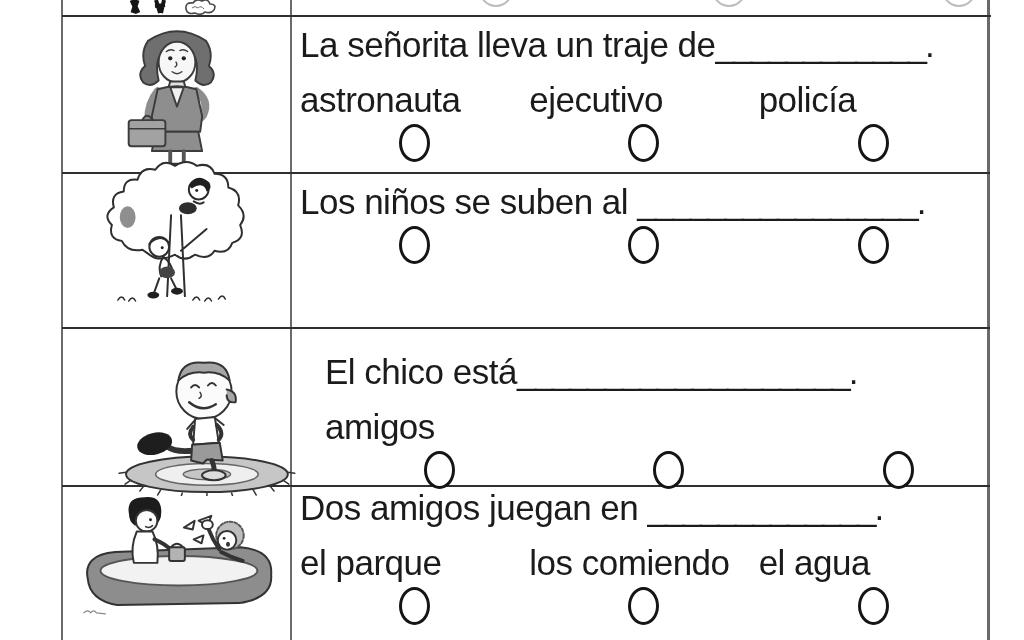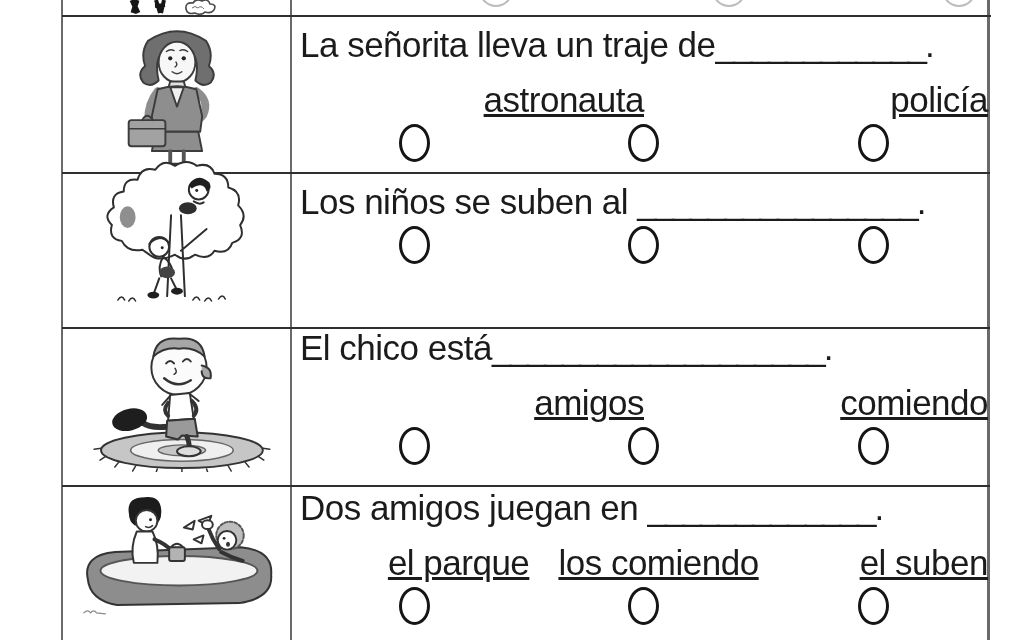--- a/index.html
+++ b/index.html
@@ -6,21 +6,21 @@
   #page{position:relative;width:1024px;height:640px;background:#ffffff;overflow:hidden;
         font-family:"Liberation Sans","DejaVu Sans",sans-serif;color:#1b1b1b;}
   .vline{position:absolute;top:0;bottom:0;background:#6a6a6a;}
   .hline{position:absolute;height:2px;background:#2f2f2f;}
   .row{position:absolute;left:63px;width:925px;display:flex;}
   .img-cell{width:228px;flex:0 0 228px;display:flex;align-items:center;justify-content:center;}
   .content{flex:1;padding-left:9px;box-sizing:border-box;}
   .sentence{font-size:35px;line-height:44px;margin-top:6px;white-space:nowrap;letter-spacing:-0.5px;}
   .blank{letter-spacing:-2px;}
   .opts{display:flex;margin-top:11px;font-size:35px;line-height:44px;letter-spacing:-0.5px;}
-  .opts .opt{flex:1;text-align:right;white-space:nowrap;text-decoration:underline;}
+  .opts .opt{flex:1;text-align:left;white-space:nowrap;}
   .bubbles{display:flex;margin-top:2px;}
   .bubbles .bcell{flex:1;display:flex;justify-content:center;}
   .bubble{width:31px;height:38px;border:3px solid #151515;border-radius:50%;background:#fff;box-sizing:border-box;}
   .ghost{position:absolute;top:-27px;width:30px;height:30px;border:2px solid #bdbdbd;border-radius:50%;}
   svg{display:block;}
 </style>
 </head>
 <body>
 
 <div id="page">
@@ -67,20 +67,21 @@
           <rect x="10" y="102" width="38" height="27" rx="3" fill="#a2a2a2"></rect>
           <path d="M24 102 q5 -9 11 0"></path>
           <path d="M10 111 h38" stroke-width="1.5"></path>
         </g>
       </svg>
     </div>
     <div class="content">
       <div class="sentence"><span>La señorita lleva un traje de</span><span class="blank">____________</span><span>.</span></div>
       <div class="opts">
         <div class="opt">astronauta</div>
+        <div class="opt">ejecutivo</div>
         <div class="opt">policía</div>
       </div>
       <div class="bubbles">
         <div class="bcell">
             <div class="bubble"></div>
           </div>
         <div class="bcell">
             <div class="bubble"></div>
           </div>
         <div class="bcell">
@@ -123,21 +124,21 @@
         <div class="bcell">
             <div class="bubble"></div>
           </div>
         <div class="bcell">
             <div class="bubble"></div>
           </div>
       </div>
     </div>
   </div>
 
-  <div class="row" style="top:320px;height:156px;">
+  <div class="row" style="top:344px;height:156px;padding-left:25px;">
     <div class="img-cell">
       <svg width="188" height="148" viewBox="0 0 190 150">
         <g stroke="#333" stroke-width="2" fill="none" stroke-linecap="round" stroke-linejoin="round">
           <ellipse cx="100" cy="128" rx="82" ry="18" fill="#c6c6c6"></ellipse>
           <ellipse cx="100" cy="128" rx="52" ry="11" fill="#efefef" stroke="#666" stroke-width="1.5"></ellipse>
           <ellipse cx="100" cy="128" rx="24" ry="5.5" fill="#c6c6c6" stroke="#666" stroke-width="1.5"></ellipse>
           <path d="M18 126 l-7 1 M23 134 l-6 4 M36 140 l-4 5 M53 144 l-3 5 M75 147 l-1 3 M100 147 l0 3 M125 147 l1 3 M147 144 l3 5 M164 140 l4 5 M177 134 l6 4 M182 126 l7 1" stroke-width="1.5"></path>
           <path d="M86 104 Q68 106 60 100" stroke-width="6"></path>
           <ellipse cx="47" cy="97" rx="18" ry="11" fill="#1e1e1e" transform="rotate(-14 47 97)" stroke="none"></ellipse>
           <circle cx="97" cy="44" r="28" fill="#fbfbfb"></circle>
@@ -152,21 +153,20 @@
           <path d="M85 98 L113 96 L116 114 L100 113 L96 117 L84 114 Z" fill="#9a9a9a"></path>
           <path d="M105 114 q3 7 2 12" stroke-width="5"></path>
           <ellipse cx="107" cy="129" rx="12" ry="5" fill="#dcdcdc"></ellipse>
         </g>
       </svg>
     </div>
     <div class="content">
       <div class="sentence"><span>El chico está</span><span class="blank">___________________</span><span>.</span></div>
       <div class="opts">
         <div class="opt">amigos</div>
-        <div class="opt">comiendo</div>
       </div>
       <div class="bubbles">
         <div class="bcell">
             <div class="bubble"></div>
           </div>
         <div class="bcell">
             <div class="bubble"></div>
           </div>
         <div class="bcell">
             <div class="bubble"></div>
@@ -199,21 +199,21 @@
           <path d="M150 65 Q161 71 172 74" stroke-width="4"></path>
           <path d="M10 127 q4 -4 7 0 q3 -4 6 0 l9 1" stroke="#8a8a8a" stroke-width="1.2"></path>
         </g>
       </svg>
     </div>
     <div class="content">
       <div class="sentence"><span>Dos amigos juegan en </span><span class="blank">_____________</span><span>.</span></div>
       <div class="opts">
         <div class="opt">el parque</div>
         <div class="opt">los comiendo</div>
-        <div class="opt">el suben</div>
+        <div class="opt">el agua</div>
       </div>
       <div class="bubbles">
         <div class="bcell">
             <div class="bubble"></div>
           </div>
         <div class="bcell">
             <div class="bubble"></div>
           </div>
         <div class="bcell">
             <div class="bubble"></div>

